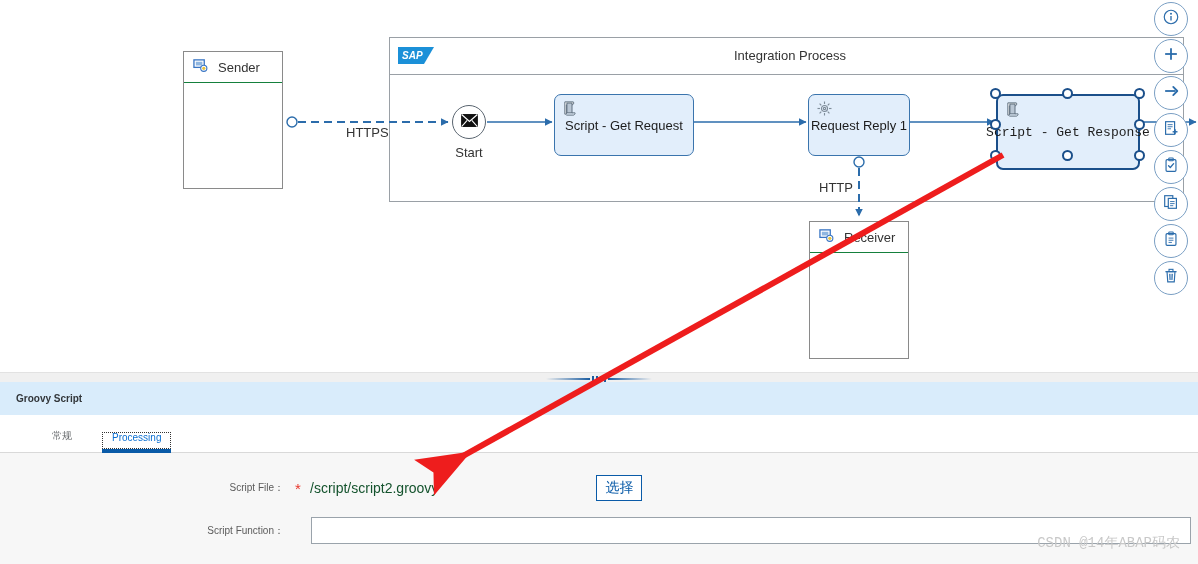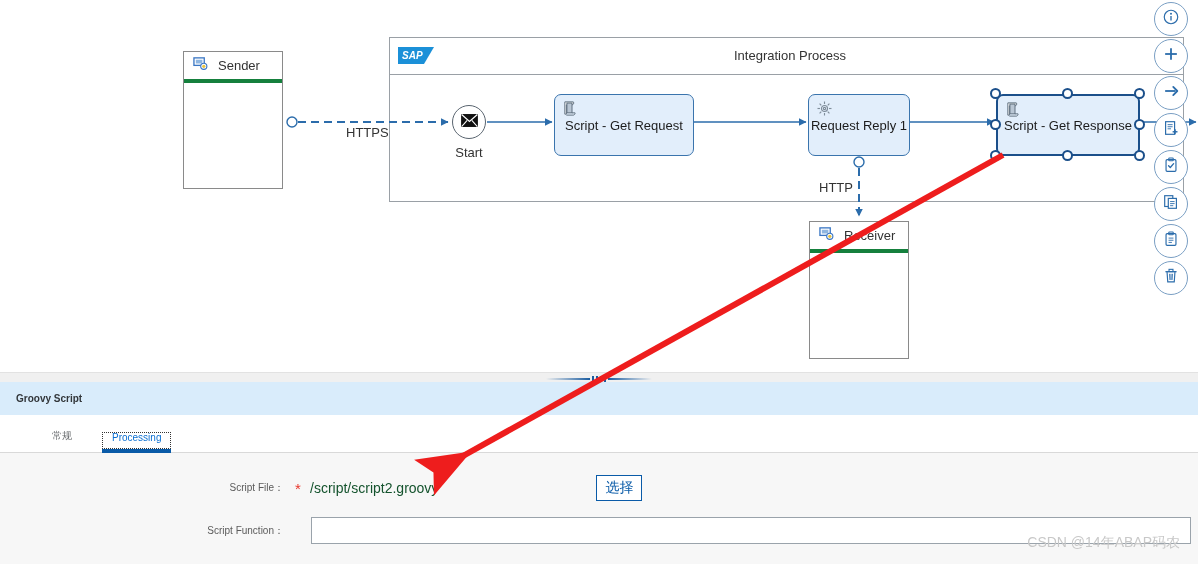--- a/index.html
+++ b/index.html
@@ -27,21 +27,21 @@
 
   
   .participant {
     position: absolute;
     background: #ffffff;
     border: 1px solid #8a8a8a;
     box-sizing: border-box;
   }
   .participant .p-header {
     height: 31px;
-    border-bottom: 4px solid #15803d;
+    border-bottom: 1px solid #15803d;
     display: flex;
     align-items: center;
     padding-left: 9px;
     box-sizing: border-box;
   }
   .participant .p-title {
     font-size: 13px;
     color: #333333;
     margin-left: 10px;
     white-space: nowrap;
@@ -323,20 +323,21 @@
   }
 
   
   #watermark {
     position: absolute;
     right: 18px; bottom: 12px;
     font-size: 14px;
     color: #c8c8c8;
     z-index: 50;
     white-space: nowrap;
+    font-family: Liberation Mono, monospace;
   }
 </style>
 </head>
 <body>
 
 <div id="root">
 
   <div id="canvas">
 
     <div class="participant" style="left:183px; top:51px; width:100px; height:138px;">
@@ -417,21 +418,21 @@
             <line x1="3.8" y1="3.8" x2="5.6" y2="5.6"></line>
             <line x1="12.4" y1="12.4" x2="14.2" y2="14.2"></line>
             <line x1="14.2" y1="3.8" x2="12.4" y2="5.6"></line>
             <line x1="5.6" y1="12.4" x2="3.8" y2="14.2"></line>
           </g>
         </svg>
       </span>
       <span class="step-label">Request Reply 1</span>
     </div>
 
-    <div class="step selected" style="left:996px; top:94px; width:144px; height:62px;">
+    <div class="step selected" style="left:996px; top:94px; width:144px; height:76px;font-family:Liberation Mono, monospace;">
       <span class="step-icon">
         <svg width="17" height="17" viewBox="0 0 18 18">
           <path d="M3 2 h9 a2 2 0 0 1 -1.6 3.2 H4.6 V15 H3 Z" fill="#ffffff" stroke="#5b6b7a" stroke-width="1"></path>
           <rect x="5.2" y="3.2" width="5.4" height="10.4" fill="#b9c6d4" stroke="#5b6b7a" stroke-width="1"></rect>
           <path d="M10.6 13.6 h3.2 a2 2 0 0 1 -2.2 2.4 H4.6" fill="none" stroke="#5b6b7a" stroke-width="1"></path>
         </svg>
       </span>
       <span class="step-label">Script - Get Response</span>
     </div>
 

